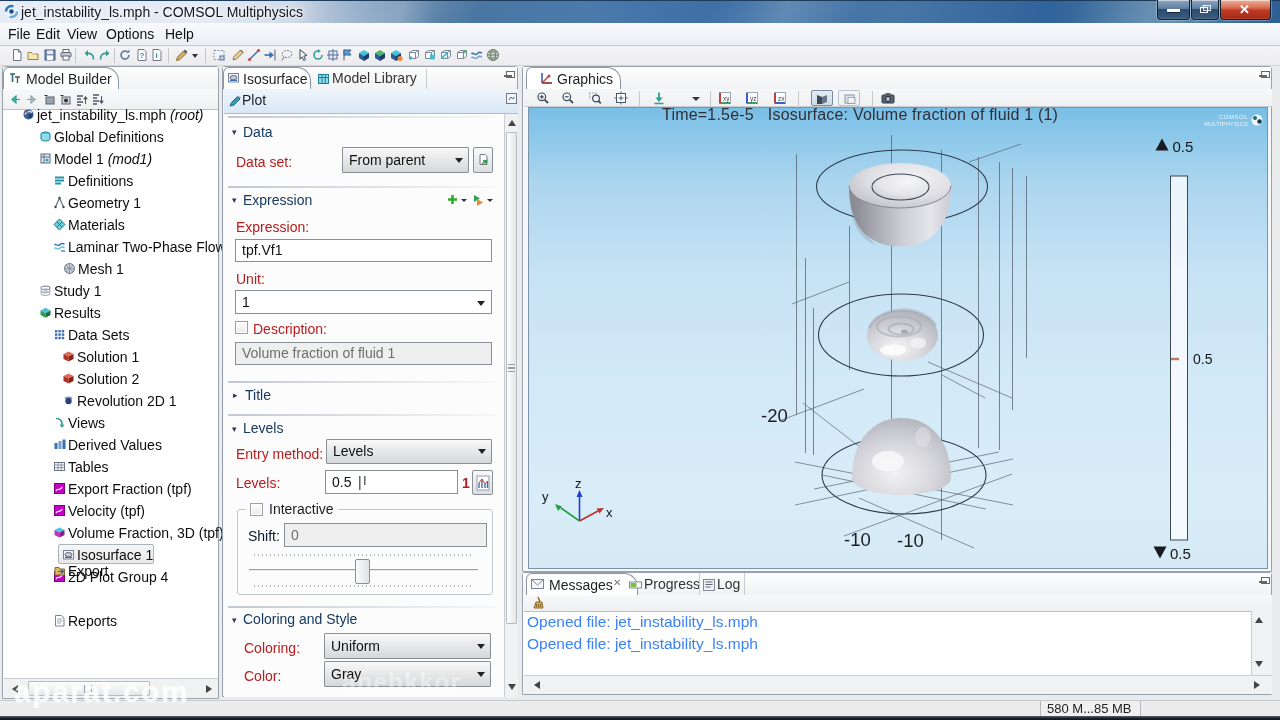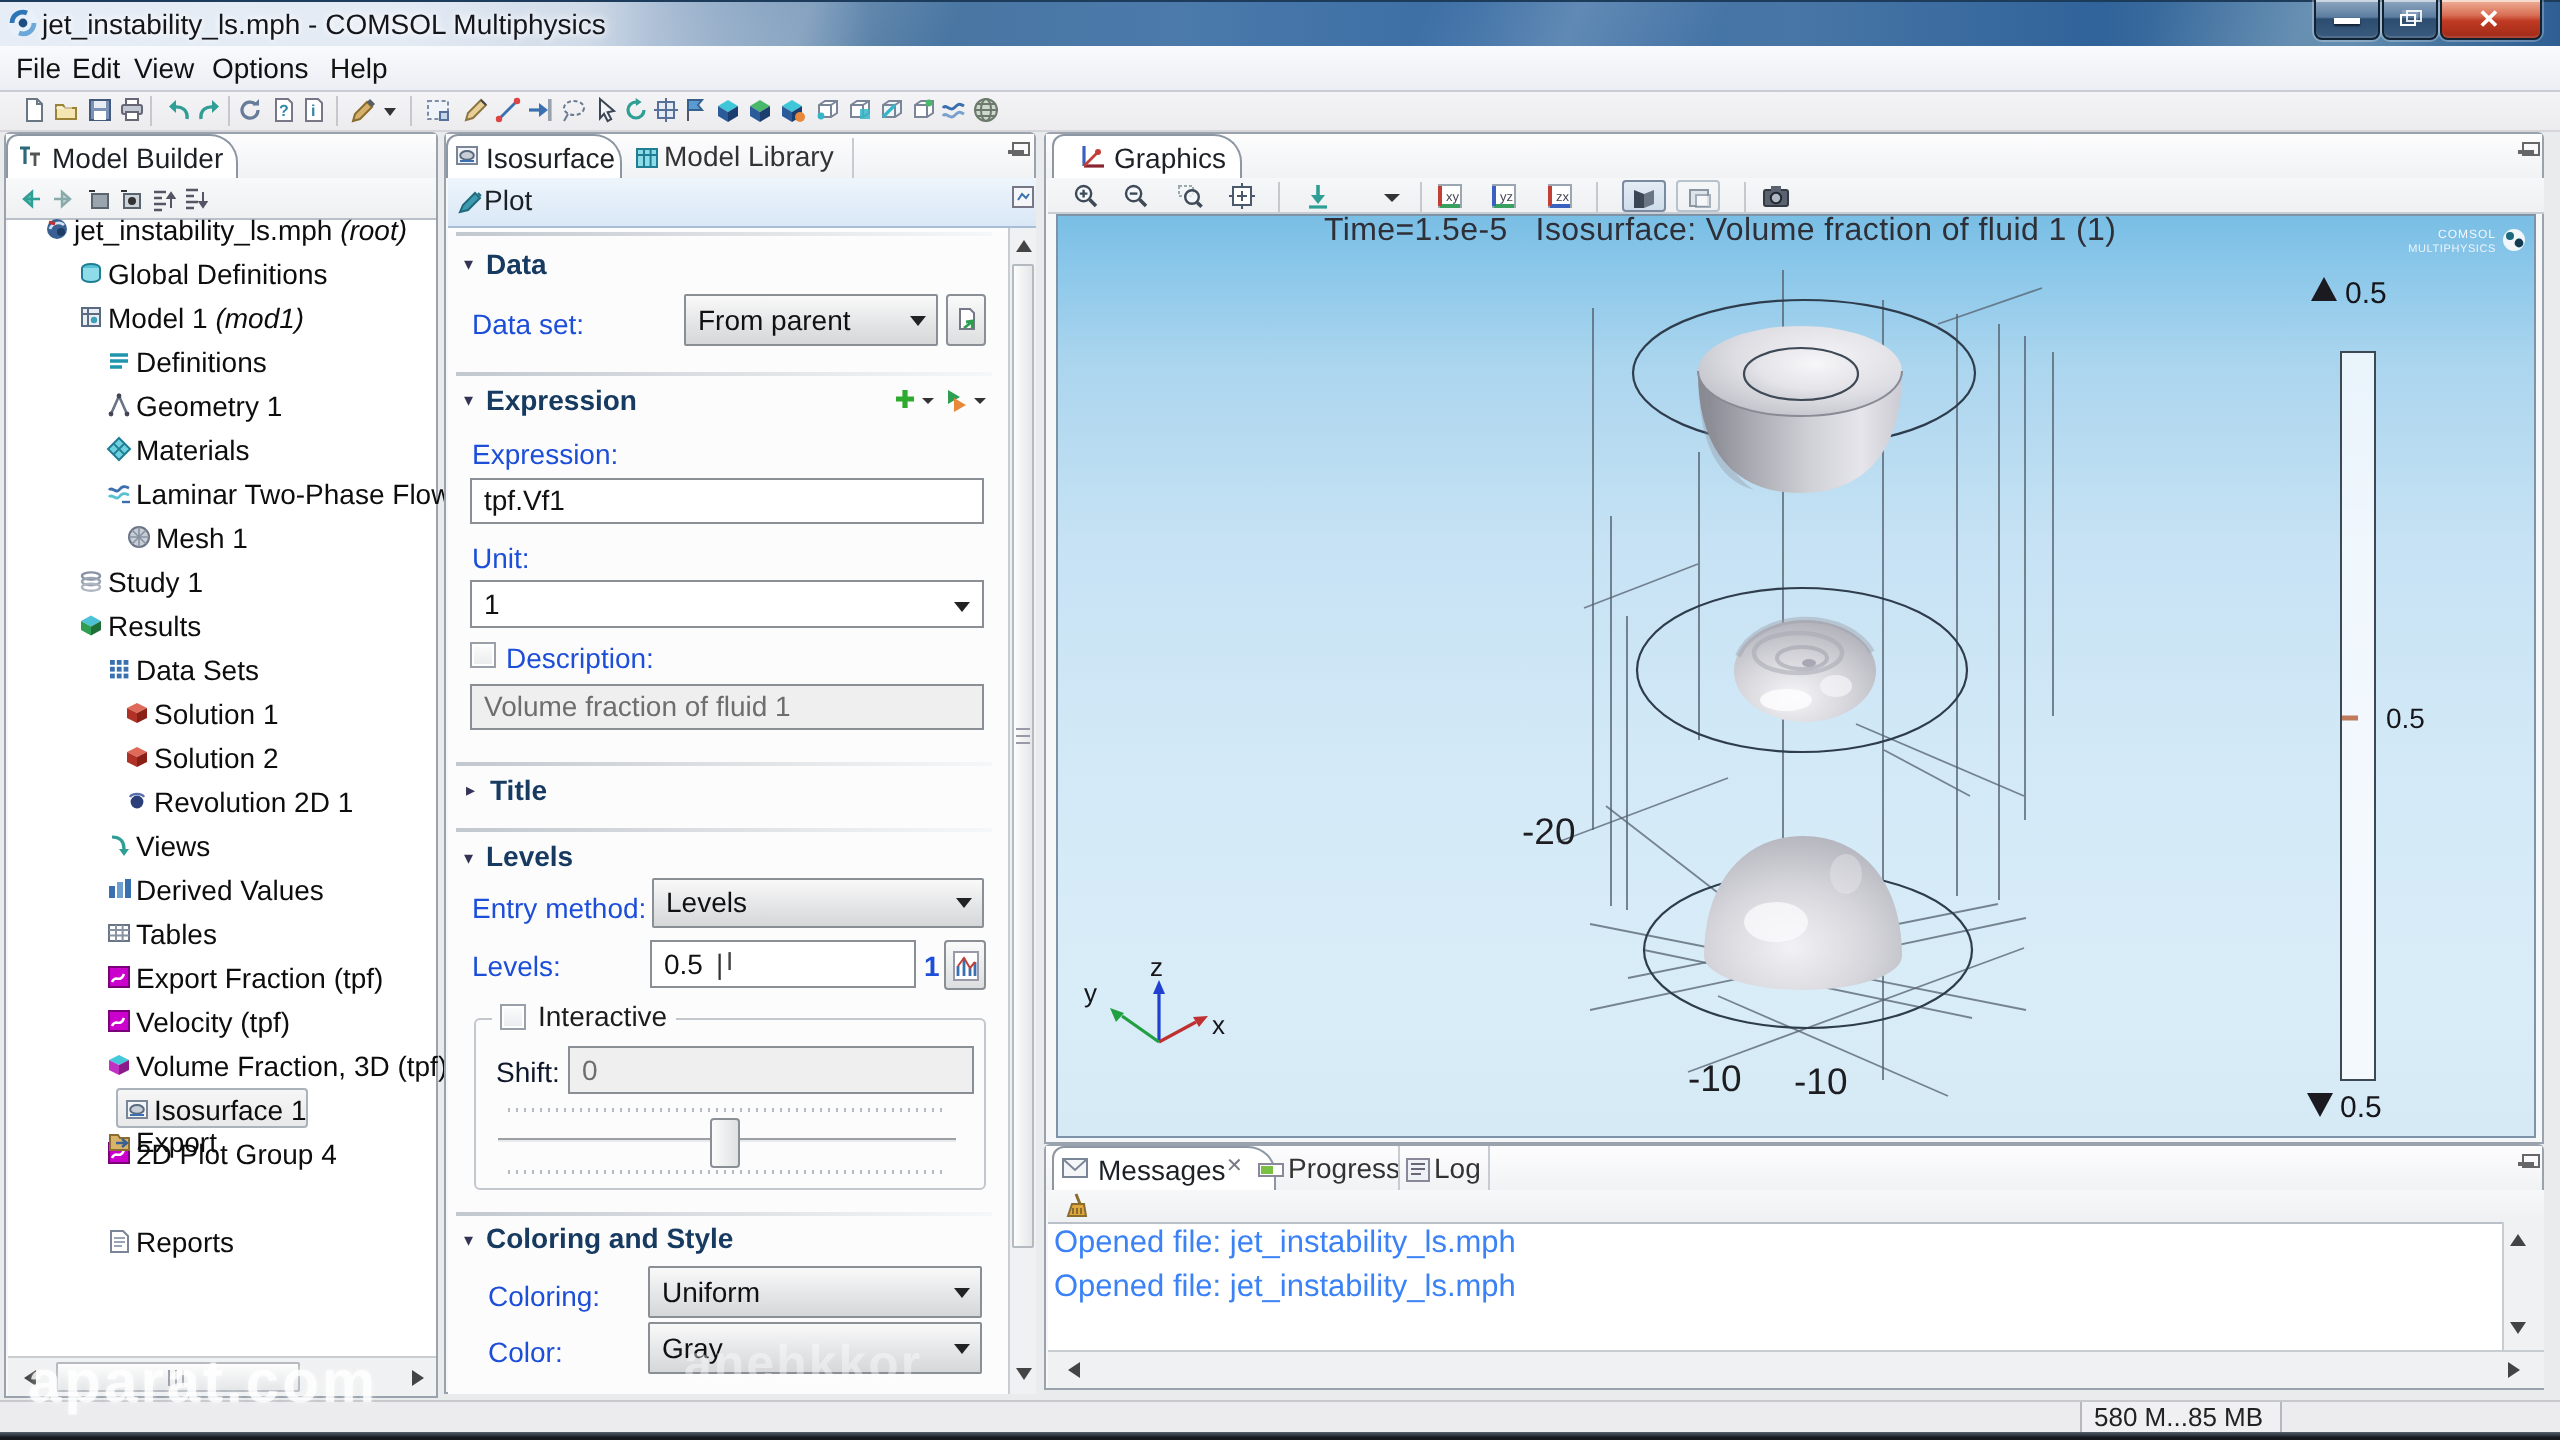--- a/index.html
+++ b/index.html
@@ -24,24 +24,24 @@
 
 .panel{background:#f6f7f8;border:1px solid #9aa3ad;border-radius:3px 3px 0 0}
 .phead{position:absolute;left:0;top:0;right:0;height:22px;background:linear-gradient(#fdfdfe,#f1f2f4)}
 .tab{position:absolute;top:0;height:22px;background:#fff;border:1px solid #8d97a3;border-bottom:none;border-radius:6px 14px 0 0;font-size:14px;color:#1d2126}
 .mmbox{position:absolute;width:9px;height:7px;border:1px solid #666}
 .mmbar{position:absolute;width:8px;height:2px;background:#666}
 
 .trow{position:absolute;font-size:14px;color:#0d0d0d;white-space:nowrap}
 .trow svg{position:absolute;top:2px}
 
-.shead{position:absolute;font-size:14px;font-weight:bold;color:#173a60;white-space:nowrap}
+.shead{position:absolute;font-size:14px;font-weight:normal;color:#173a60;white-space:nowrap}
 .sarrow{position:absolute;font-size:9px;color:#335;}
 .sband{position:absolute;height:2px;background:linear-gradient(90deg,#c2c8cf,#e8eaec 70%,#f6f7f8)}
-.slabel{position:absolute;font-size:14px;color:#1d4ed8;white-space:nowrap}
+.slabel{position:absolute;font-size:14px;color:#b91c1c;white-space:nowrap}
 .combo{position:absolute;border:1px solid #8a8f96;background:linear-gradient(#f9f9f9,#e3e4e6 60%,#d6d7d9);border-radius:1px;font-size:14px;color:#111}
 .combo .ctext{position:absolute;left:6px;top:3px;white-space:nowrap}
 .combo .carr{position:absolute;right:5px;top:8px;width:0;height:0;border-left:4px solid transparent;border-right:4px solid transparent;border-top:5px solid #222}
 .tbox{position:absolute;border:1px solid #8a8f96;background:#fff;font-size:14px;color:#111}
 .tbox .ctext{position:absolute;left:6px;top:2px;white-space:nowrap}
 .tbox.dis{background:#efefef;color:#6e6e6e}
 .cbox{position:absolute;width:13px;height:13px;border:1px solid #9aa0a8;background:linear-gradient(#fdfdfd,#e8eaec);box-shadow:inset 0 0 0 1px #fff}
 .sbtn{position:absolute;border:1px solid #8a8f96;background:linear-gradient(#fafafa,#dcdee0);border-radius:2px}
 
 .sb{position:absolute;background:#f0f1f2}

